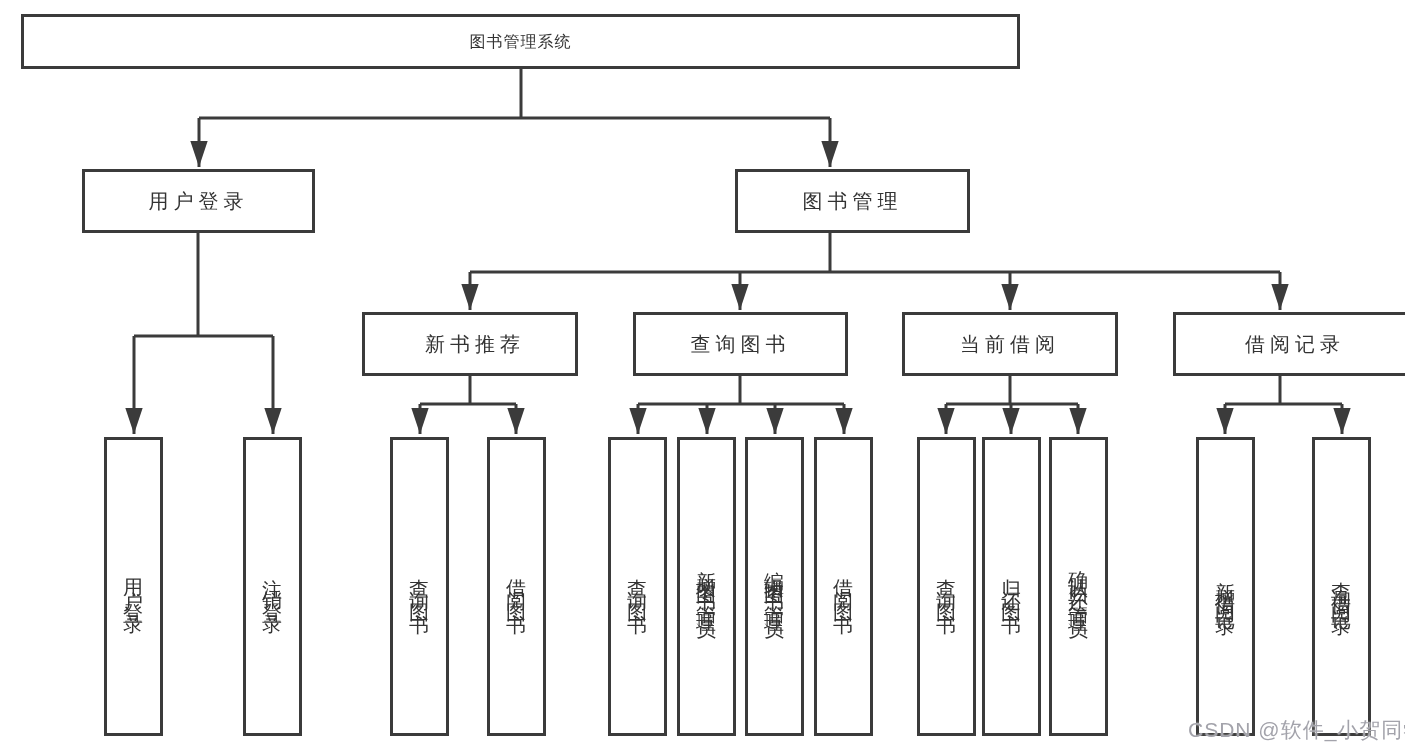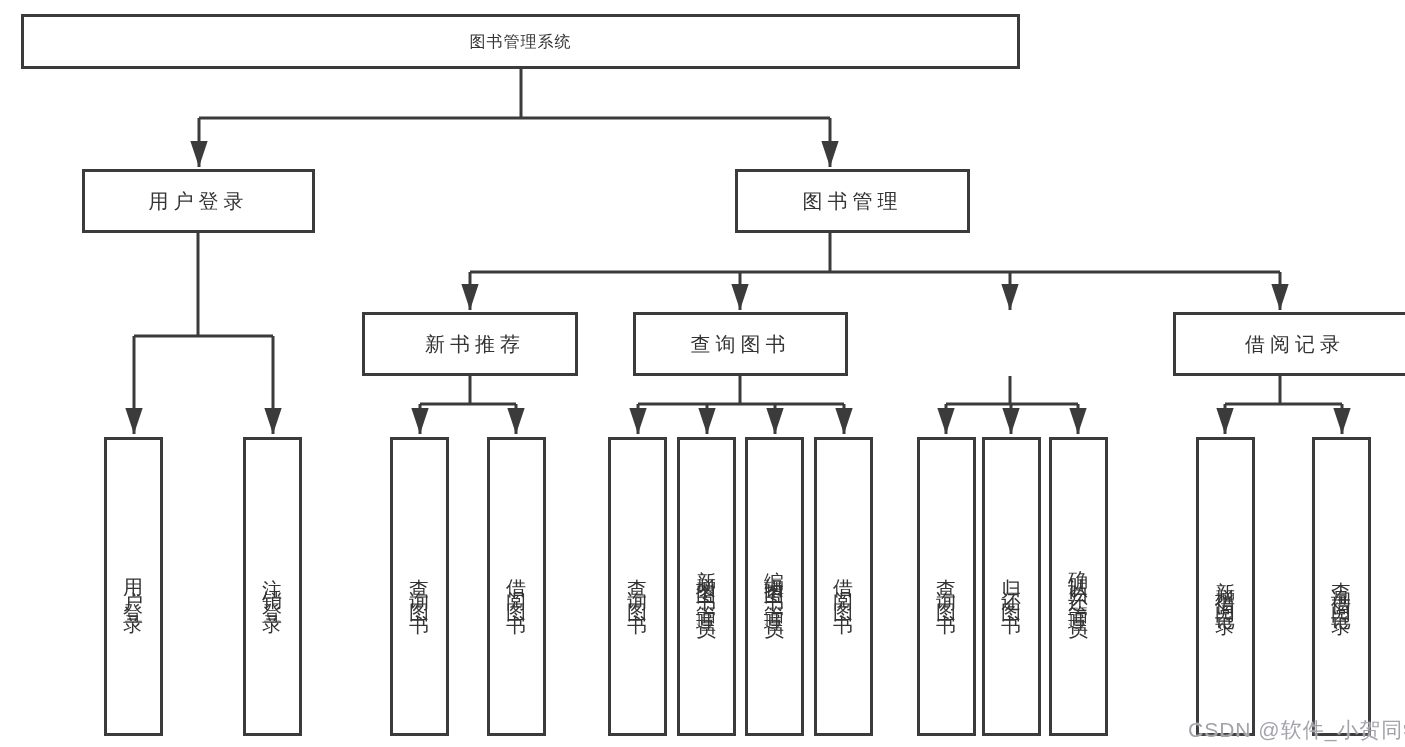--- a/index.html
+++ b/index.html
@@ -137,20 +137,23 @@
   <div class="node" style="left:712px; top:169px; width:235px; height:64px;margin-left:23px;">
     <span class="hlabel">图书管理</span>
   </div>
 
   <div class="node" style="left:362px; top:312px; width:216px; height:64px;padding-left:10px;">
     <span class="hlabel">新书推荐</span>
   </div>
   <div class="node" style="left:633px; top:312px; width:215px; height:64px;">
     <span class="hlabel">查询图书</span>
   </div>
+  <div class="node" style="left:902px; top:312px; width:216px; height:64px;">
+    <span class="hlabel">当前借阅</span>
+  </div>
   <div class="node" style="left:1173px; top:312px; width:244px; height:64px;">
     <span class="hlabel">借阅记录</span>
   </div>
 
   <div class="node leaf" style="left:104px;">
     <span class="vlabel">用户登录</span>
   </div>
   <div class="node leaf" style="left:243px;">
     <span class="vlabel">注销登录</span>
   </div>

